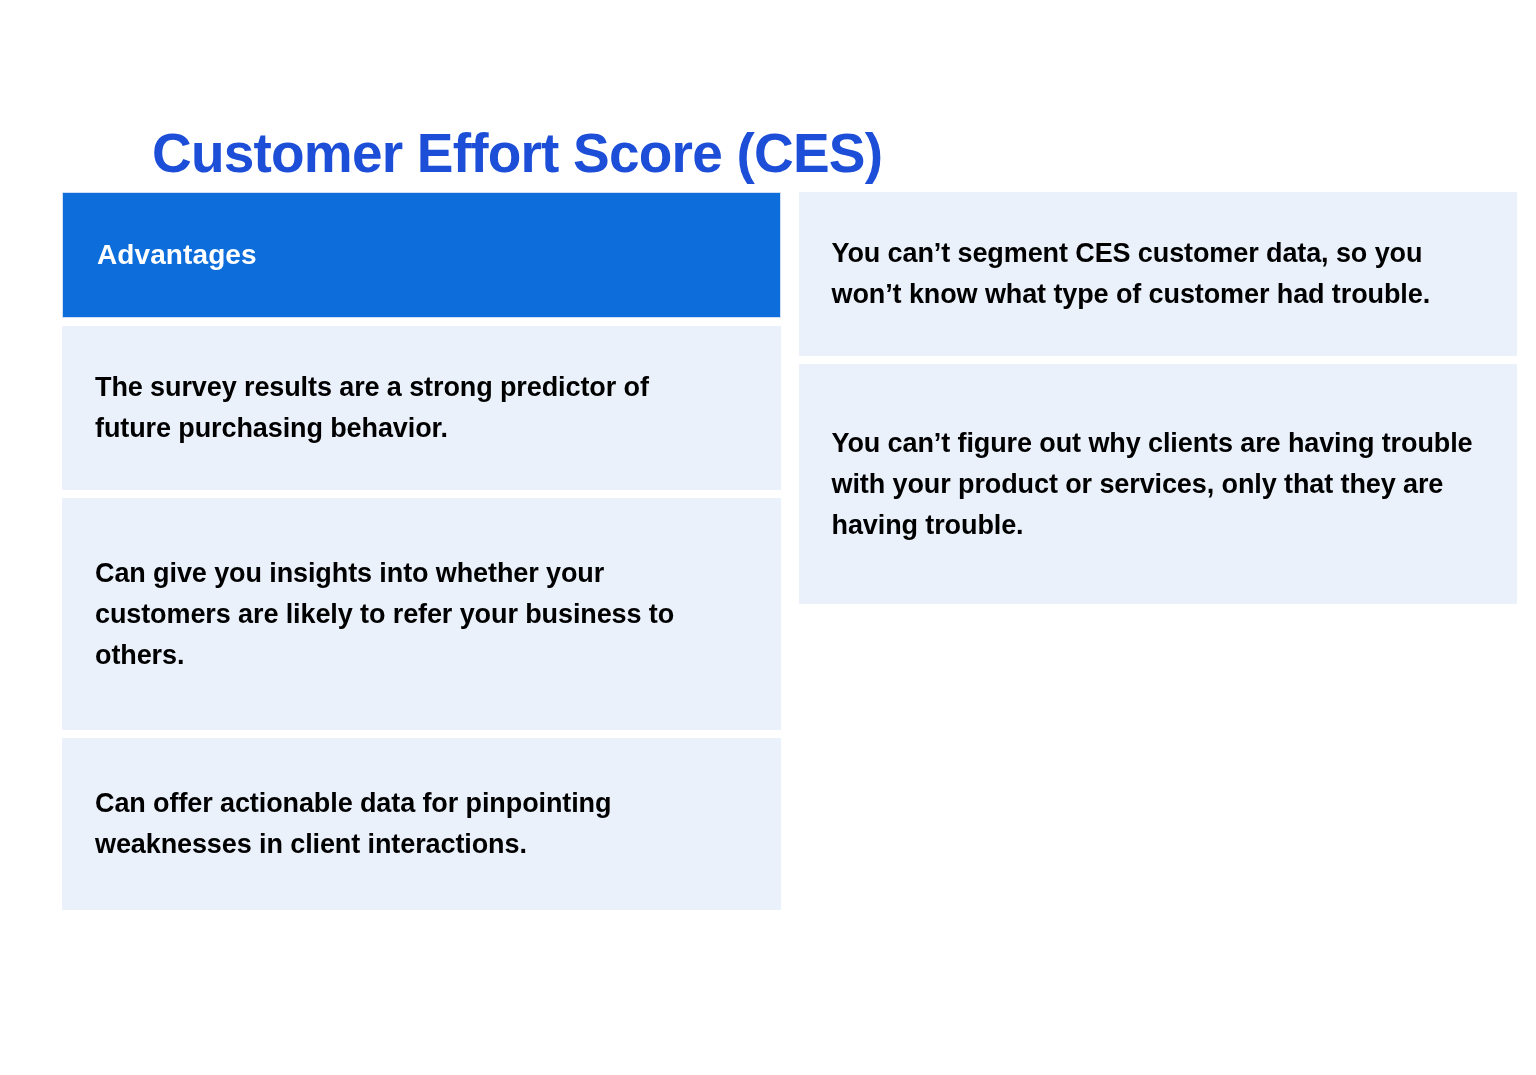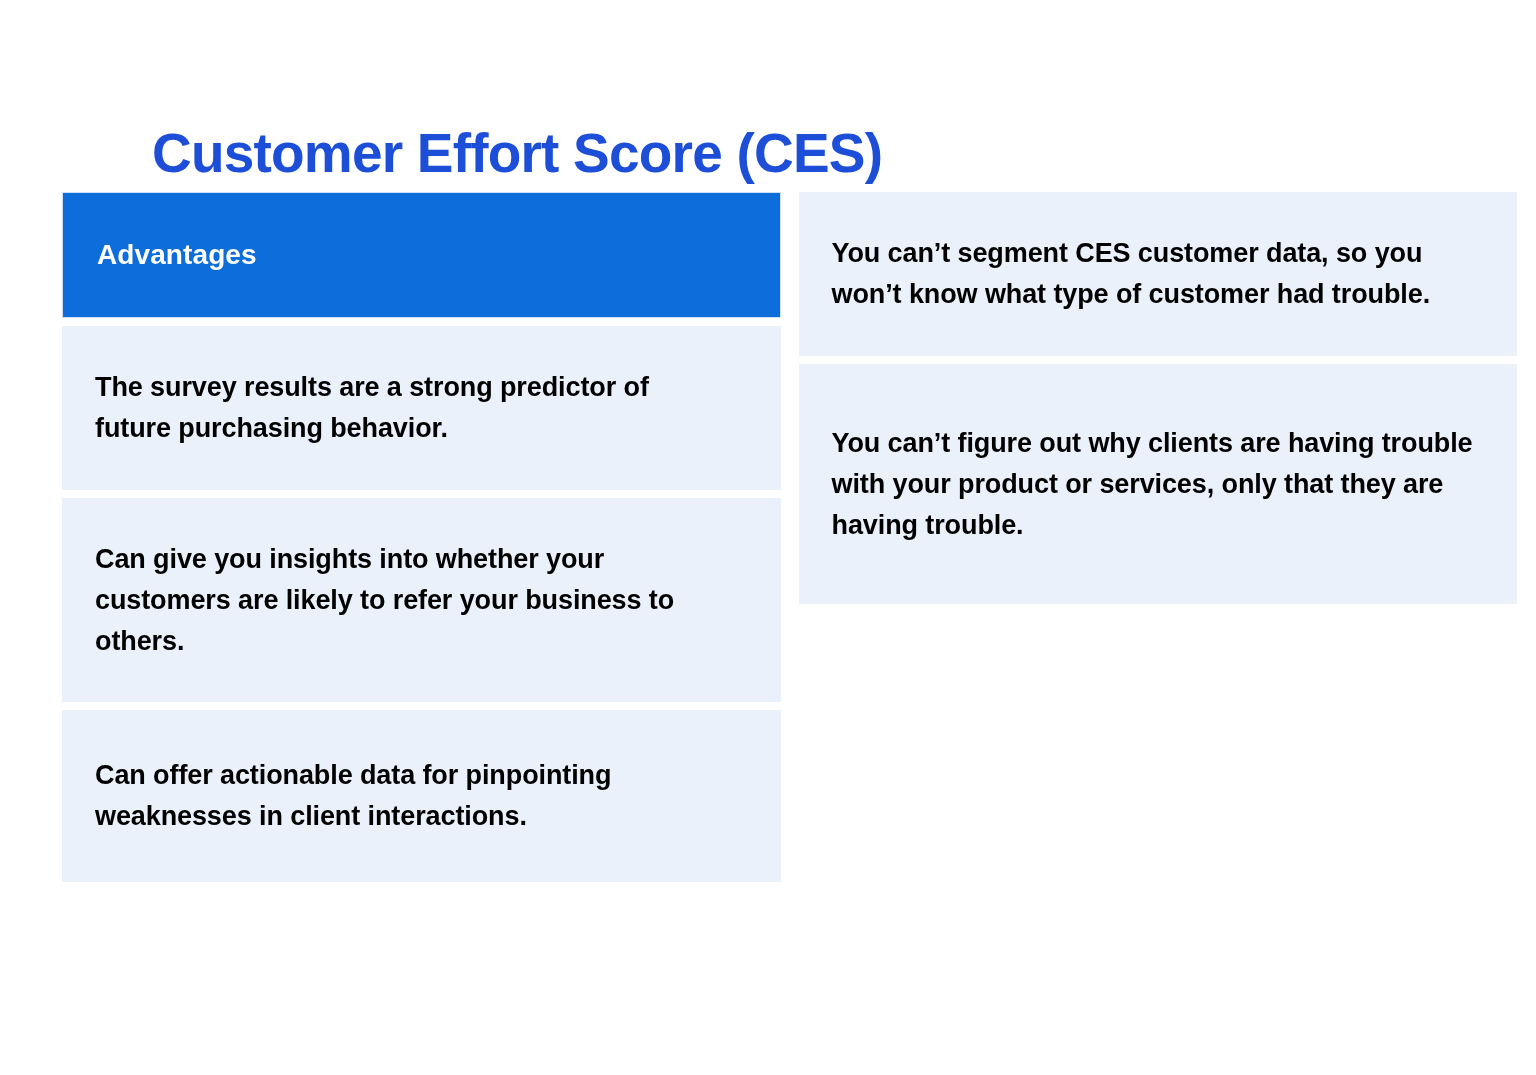--- a/index.html
+++ b/index.html
@@ -91,21 +91,21 @@
     max-width: 620px;
     font-weight: bold;
   }
 
   .col-right .cell-text {
     max-width: 700px;
   }
 
   
   .col-left .cell.row-1  { height: 164px; }
-  .col-left .cell.row-2  { height: 204px; }
+  .col-left .cell.row-2  { height: 232px; }
   .col-left .cell.row-3  { height: 172px; }
   .col-right .cell.row-1 { height: 164px; }
   .col-right .cell.row-2 { height: 240px; }
 </style>
 </head>
 <body>
 
 <div class="page">
 
   <h1 class="page-title">Customer Effort Score (CES)</h1>

